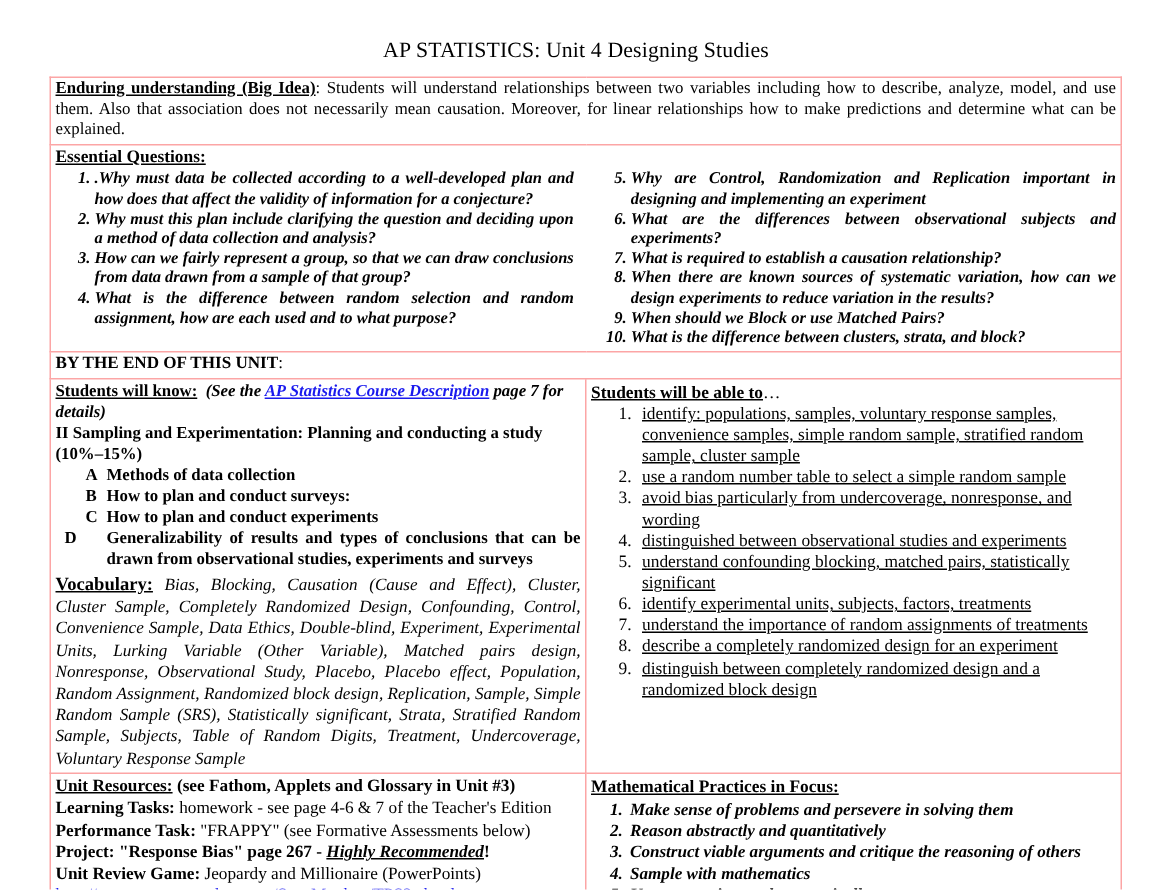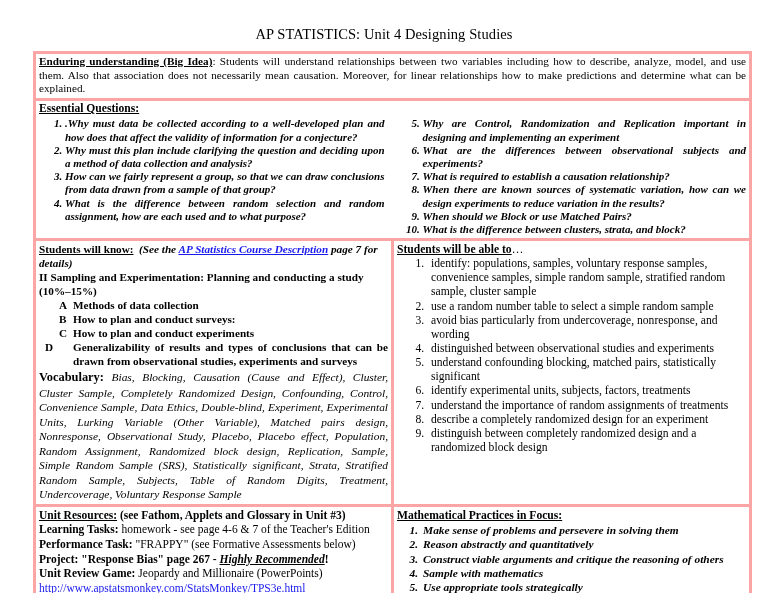--- a/index.html
+++ b/index.html
@@ -29,21 +29,21 @@
     margin: 0;
     padding: 26px 0 8px 0;
   }
   table.main {
     width: 707px;
     margin: 0 0 0 33px;
     border-collapse: collapse;
     table-layout: fixed;
   }
   table.main td {
-    border: 3px solid #fca5a5;
+    border: 1px solid #fca5a5;
     vertical-align: top;
     padding: 1px 3px 2px 3px;
   }
   .full { width: 707px; }
   .colL { width: 340px; }
   .colR { width: 367px; border-radius: 14px; }
   .b { font-weight: bold; }
   .bi { font-weight: bold; font-style: italic; }
   .biu { font-weight: bold; font-style: italic; text-decoration: underline; }
   .bu { font-weight: bold; text-decoration: underline; }
@@ -109,36 +109,37 @@
   .swk-sub.hang { padding-left: 34px; text-indent: -14px; }
 
   .vocab {
     font-size: 11.4px;
     line-height: 1.27;
     text-align: justify;
     padding-top: 2px;
   }
   .vocab .vlabel {
     font-weight: bold;
+    text-decoration: underline;
     font-size: 12.4px;
     font-style: normal;
   }
   .vocab .vbody { font-style: italic; }
 
   .swb-head {
     font-size: 11.6px;
     line-height: 1.3;
   }
   ol.swblist {
     margin: 0;
     padding-left: 30px;
     font-size: 11.6px;
     line-height: 1.22;
   }
-  ol.swblist li { margin-bottom: 0px; padding-left: 4px; }
+  ol.swblist li { margin-bottom: 0px; padding-left: 4px; text-decoration: underline; }
 
   .res {
     font-size: 11.5px;
     line-height: 1.27;
   }
   .res .rline { text-align: justify; }
   .bluelink { color: #1a1aee; text-decoration: underline; }
 
   .mp-head {
     font-size: 11.6px;
@@ -185,20 +186,25 @@
               <li>What is required to establish a causation relationship?</li>
               <li>When there are known sources of systematic variation, how can we design experiments to reduce variation in the results?</li>
               <li>When should we Block or use Matched Pairs?</li>
               <li>What is the difference between clusters, strata, and block?</li>
             </ol>
           </div>
         </div>
       </td>
     </tr>
     <tr>
+      <td class="full" colspan="2">
+        <div class="byend"><span>BY THE END OF THIS UNIT</span><span class="lc" style="font-weight:normal">:</span></div>
+      </td>
+    </tr>
+    <tr>
       <td class="colL">
         <div class="swk-head"><span class="bu">Students will know:</span>&nbsp; <span class="bi">(See the </span><span class="bi bluelink">AP Statistics Course Description</span><span class="bi"> page 7 for details)</span></div>
         <div class="swk-line">II Sampling and Experimentation: Planning and conducting a study (10%–15%)</div>
         <div class="swk-sub"><span class="ltr">A</span><span>Methods of data collection</span></div>
         <div class="swk-sub"><span class="ltr">B</span><span>How to plan and conduct surveys:</span></div>
         <div class="swk-sub"><span class="ltr">C</span><span>How to plan and conduct experiments</span></div>
         <div class="swk-sub hang" style="text-align:justify"><span class="ltr">D</span><span>Generalizability of results and types of conclusions that can be drawn from observational studies, experiments and surveys</span></div>
         <div class="vocab"><span class="vlabel">Vocabulary:</span><span class="vbody"> Bias, Blocking, Causation   (Cause and Effect), Cluster, Cluster Sample, Completely Randomized Design, Confounding, Control, Convenience Sample, Data Ethics, Double-blind, Experiment, Experimental Units, Lurking Variable (Other Variable), Matched pairs design, Nonresponse, Observational Study, Placebo, Placebo effect, Population, Random Assignment, Randomized block design, Replication, Sample, Simple Random Sample (SRS), Statistically significant, Strata, Stratified Random Sample, Subjects, Table of Random Digits, Treatment, Undercoverage, Voluntary Response Sample</span></div>
       </td>
       <td class="colR">

